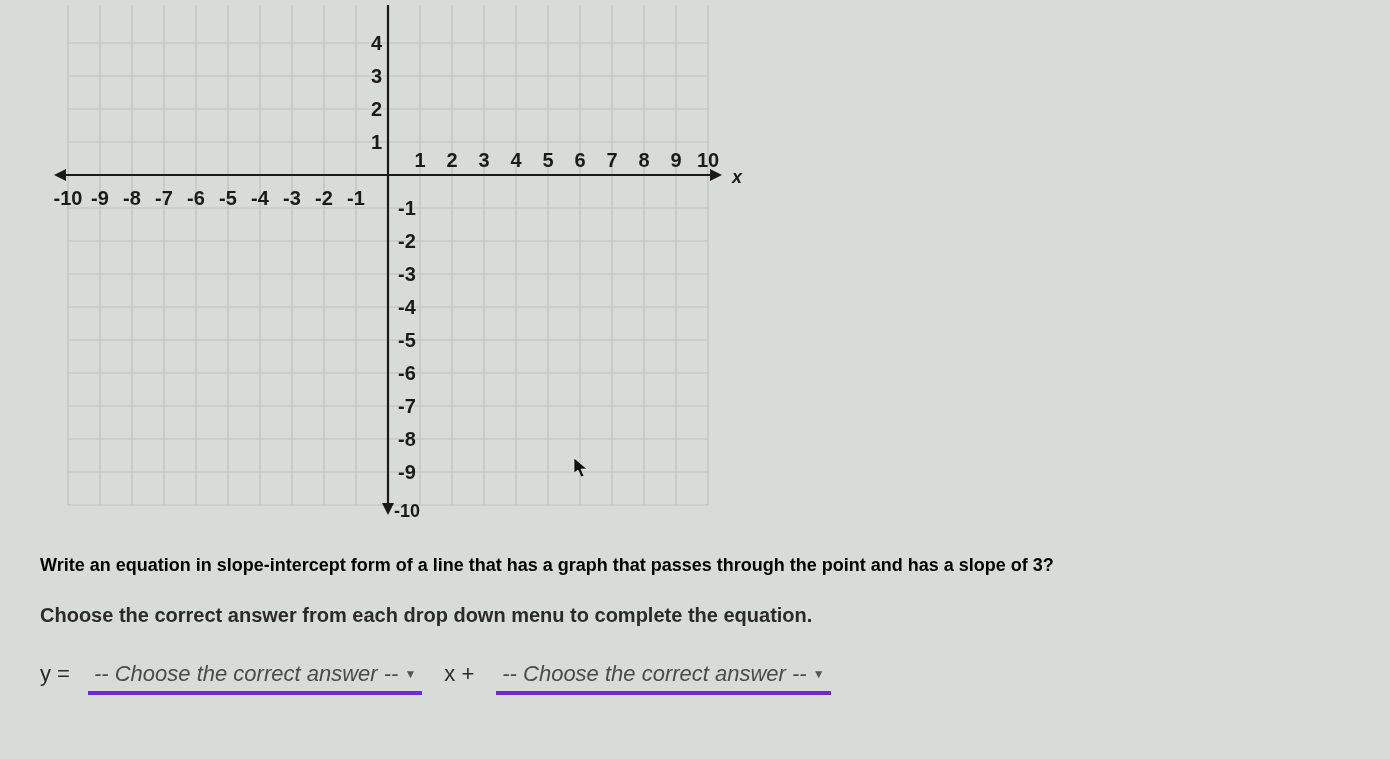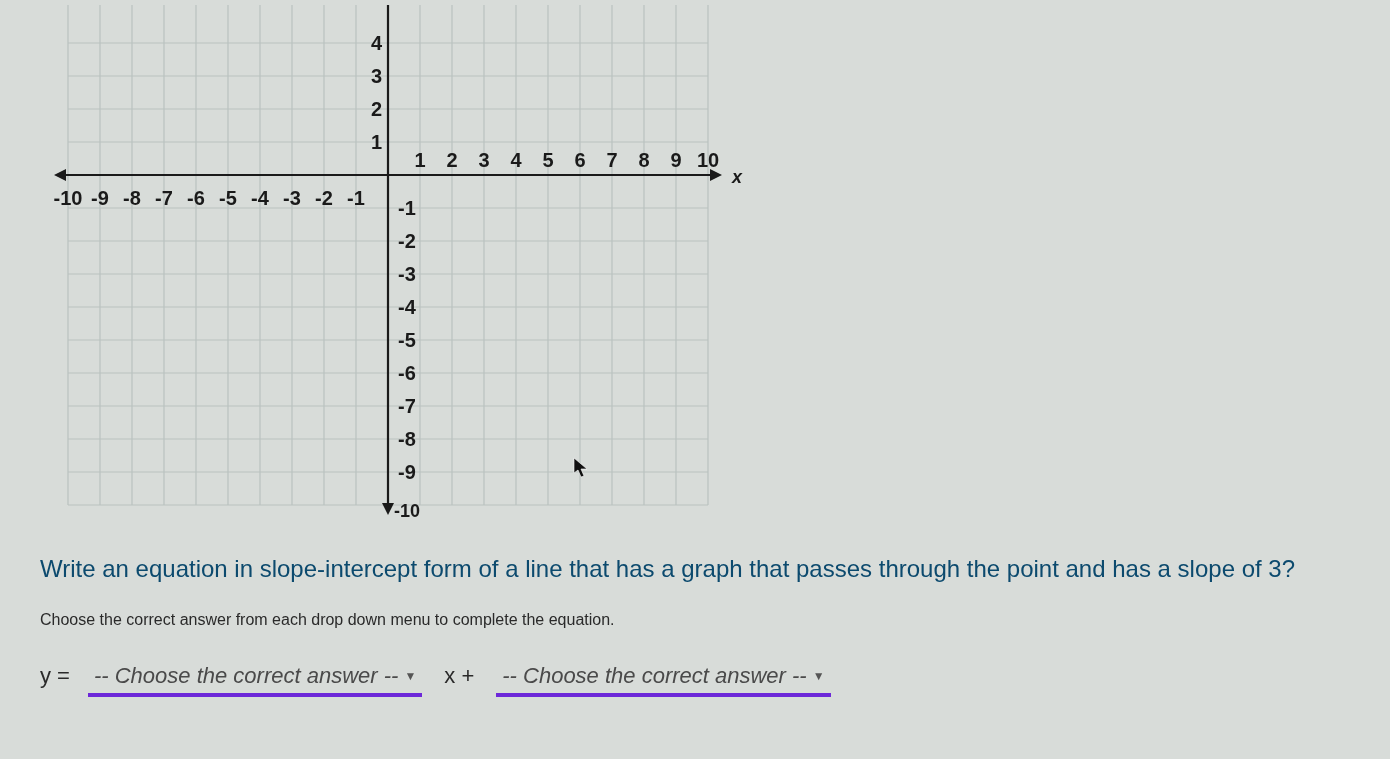--- a/index.html
+++ b/index.html
@@ -18,30 +18,30 @@
       margin-left: 48px;
       margin-top: 5px;
     }
     .chart-svg {
       width: 100%;
       height: 100%;
     }
     .question-text {
       margin-left: 40px;
       margin-top: 30px;
-      font-size: 24px;
-      color: #0c4a6e;
-      font-weight: 400;
+      font-size: 18px;
+      color: #000000;
+      font-weight: 700;
     }
     .instruction-text {
       margin-left: 40px;
       margin-top: 28px;
-      font-size: 16px;
+      font-size: 20px;
       color: #2a2a2a;
-      font-weight: 400;
+      font-weight: 700;
     }
     .answer-row {
       margin-left: 40px;
       margin-top: 34px;
       display: flex;
       align-items: baseline;
       font-size: 22px;
       color: #2a2a2a;
     }
     .eq-text {

